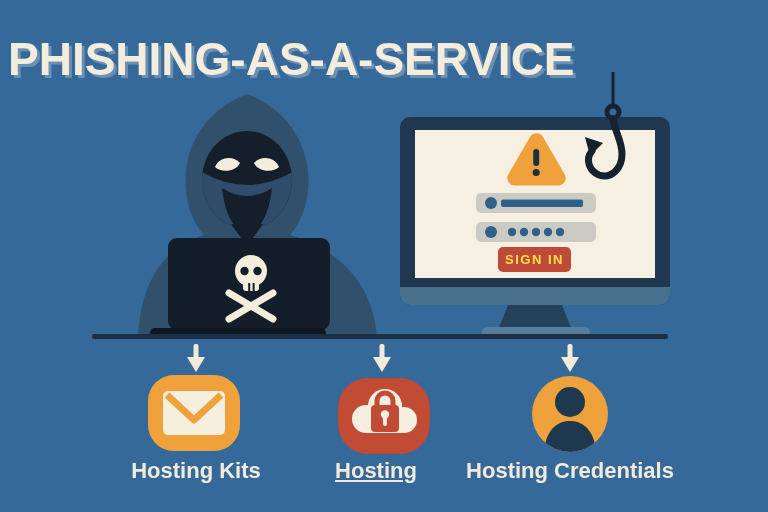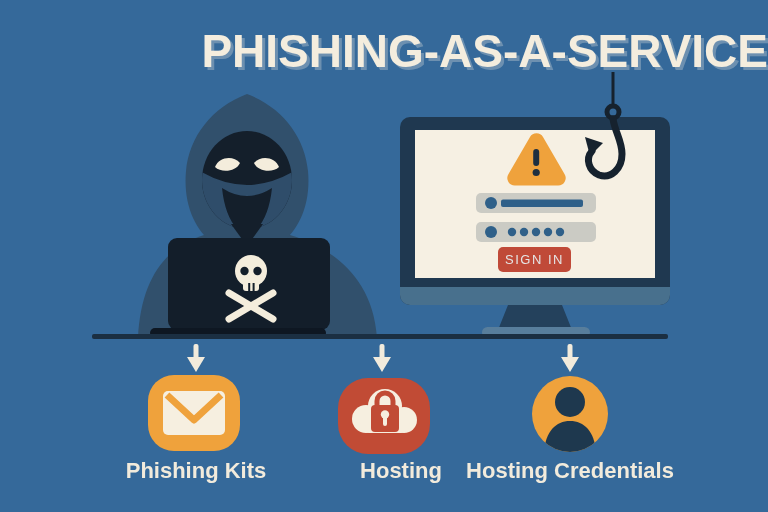--- a/index.html
+++ b/index.html
@@ -1,38 +1,38 @@
 <!DOCTYPE html>
 <html><head>
 <meta charset="utf-8">
 <style>
   html,body{margin:0;padding:0;background:#20313f;}
   .stage{
     position:relative;width:768px;height:512px;overflow:hidden;
     background:#35699A;font-family:"Liberation Sans",sans-serif;
   }
   .title{
-    position:absolute;top:24px;left:0;right:0;margin:0;
-    text-align:right;font-size:46px;font-weight:bold;letter-spacing:0px;
+    position:absolute;top:24px;left:0;right:0;margin:8px;
+    text-align:left;font-size:46px;font-weight:bold;letter-spacing:0px;
     color:#F4EDDE;text-shadow:3px 3px 0 rgba(178,192,204,0.45);
     white-space:nowrap;
   }
   .artwork{position:absolute;left:0;top:0;}
   .signin-btn{
     position:absolute;left:498px;top:247px;width:73px;height:25px;
     background:#C04A38;border-radius:5px;display:flex;align-items:center;
-    justify-content:center;color:#e5e5e5;font-size:13px;font-weight:normal;
+    justify-content:center;color:#fde047;font-size:13px;font-weight:bold;
     letter-spacing:1.5px;
   }
   .flow-label{
     position:absolute;top:458px;transform:translateX(-50%);
     font-size:22px;font-weight:bold;color:#F2EBDC;white-space:nowrap;
   }
   .flow-label.l1{left:196px;}
-  .flow-label.l2{left:401px;}
+  .flow-label.l2{left:376px;text-decoration:underline;}
   .flow-label.l3{left:570px;}
 </style>
 </head>
 <body>
 
 <div class="stage">
 
   <h1 class="title">PHISHING-AS-A-SERVICE</h1>
 
   <svg class="artwork" width="768" height="512" viewBox="0 0 768 512">
@@ -155,16 +155,16 @@
       <circle cx="570" cy="414" r="38" fill="#EFA23C"></circle>
       <g clip-path="url(#personClip)" fill="#1E384E">
         <circle cx="570" cy="402" r="15"></circle>
         <path d="M544,456 C544,433 555,421 570,421 C585,421 596,433 596,456 Z"></path>
       </g>
     </g>
   </svg>
 
   <div class="signin-btn">SIGN IN</div>
 
-  <div class="flow-label l1">Phishing Kits</div>
+  <div class="flow-label l1">Hosting Kits</div>
   <div class="flow-label l2">Hosting</div>
   <div class="flow-label l3">Hosting Credentials</div>
 </div>
 
 </body></html>

